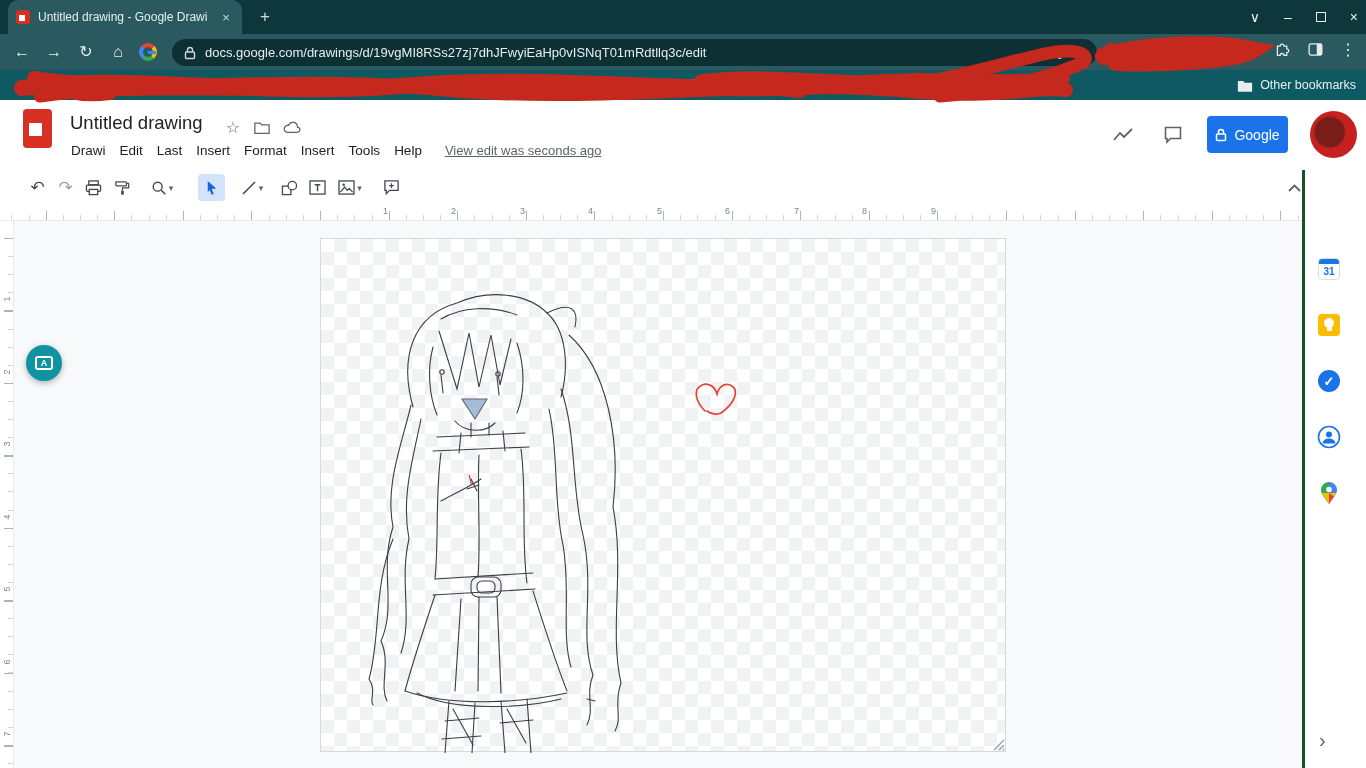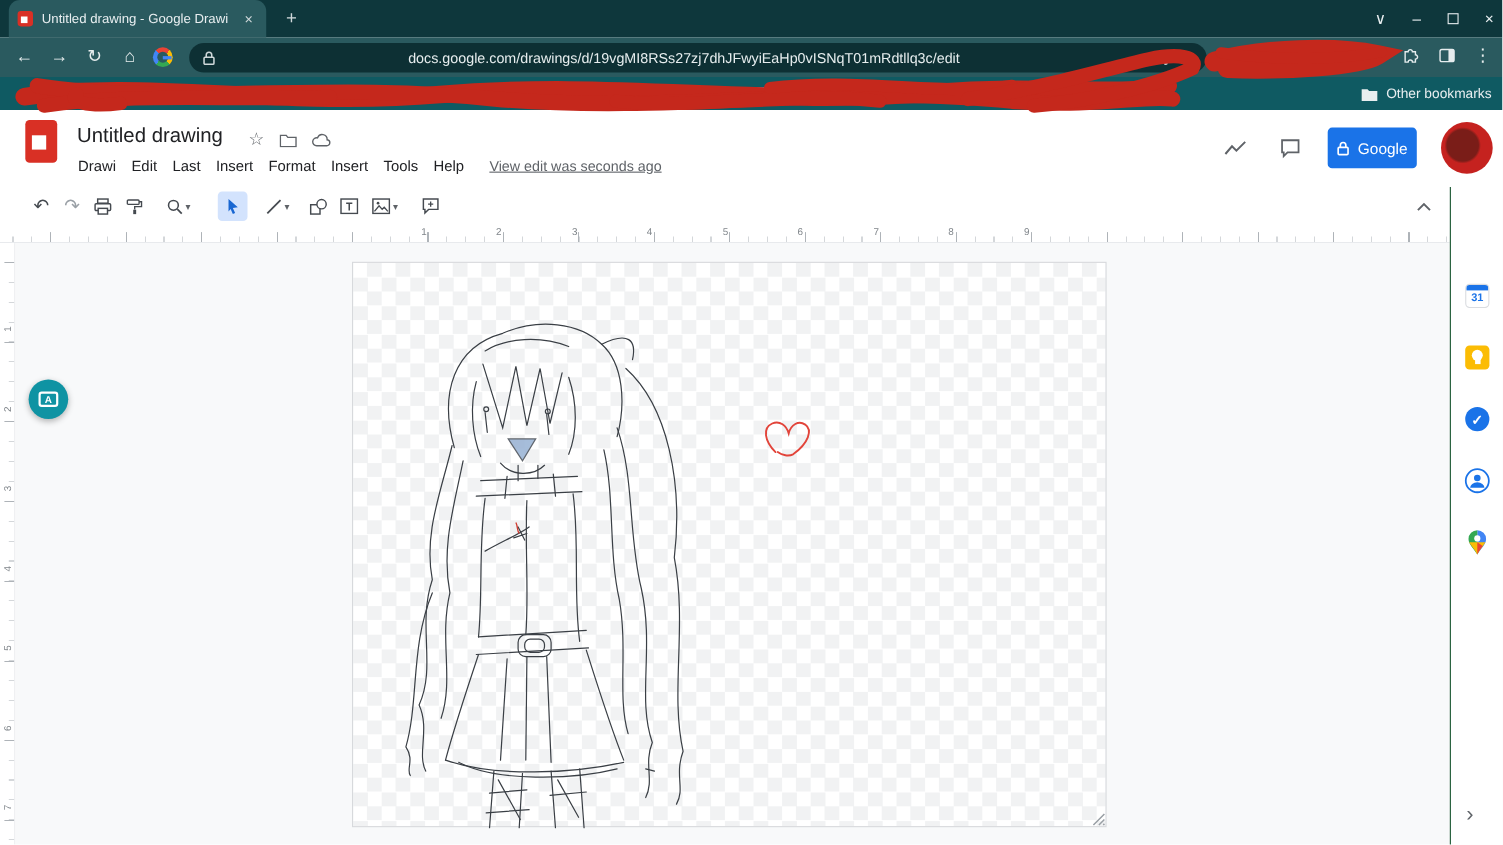--- a/index.html
+++ b/index.html
@@ -21,21 +21,21 @@
   .win-glyph { font-size:14px; }
 
   .addrbar { position:absolute; top:34px; left:0; right:0; height:36px; background:#2a5a5f; }
   .nav-ico { position:absolute; top:6px; width:24px; height:24px; color:#e6edee; font-size:16px;
              text-align:center; line-height:24px; }
   .g-logo { position:absolute; left:139px; top:9px; width:18px; height:18px; border-radius:50%;
             background:conic-gradient(from -45deg, #ea4335 0 90deg, #fbbc04 0 180deg, #34a853 0 270deg, #4285f4 0 360deg); }
   .g-logo::after { content:""; position:absolute; left:4px; top:4px; width:10px; height:10px; background:#2a5a5f; border-radius:50%; }
   .g-logo::before { content:""; position:absolute; right:1px; top:8px; width:8px; height:3px; background:#4285f4; z-index:2; }
   .urlpill { position:absolute; left:172px; top:5px; width:925px; height:27px; background:#0d3034;
-             border-radius:14px; display:flex; align-items:center; padding:0 12px; gap:9px;text-align:center; }
+             border-radius:14px; display:flex; align-items:center; padding:0 12px; gap:9px; }
   .url-text { color:#e6edee; font-size:13px; white-space:nowrap; overflow:hidden; flex:1; }
   .pill-ico { color:#cfd8da; display:flex; align-items:center; }
   .addr-right { position:absolute; right:10px; top:6px; display:flex; gap:16px; color:#e6edee; align-items:center; }
 
   .bookmarksbar { position:absolute; top:70px; left:0; right:0; height:30px; background:#0f5a62; }
   .bm-frag-square { position:absolute; left:686px; top:9px; width:11px; height:11px; background:#5b9bd5; border-radius:2px; }
   .bm-frag-text { position:absolute; left:1038px; top:8px; color:#e8eef0; font-size:11px; }
   .other-bookmarks { position:absolute; right:10px; top:5px; display:flex; align-items:center; gap:7px;
                      color:#e8eef0; font-size:12.5px; height:20px;padding-left:43px; }
 
@@ -92,21 +92,21 @@
   .vruler span { position:absolute; left:0; width:14px; text-align:center; font-size:9px; color:#80868b;
                  transform:rotate(-90deg); }
 
   .workspace { position:absolute; top:121px; left:14px; right:48px; bottom:0; background:#f8f9fa; overflow:hidden; }
   .page { position:absolute; left:306px; top:17px; width:686px; height:514px;
           background:repeating-conic-gradient(#f1f2f3 0% 25%, #ffffff 0% 50%) 0 0/26px 26px;
           border:1px solid #d7d9dc; }
   .sketch { position:absolute; inset:0; }
   .resize-handle { position:absolute; right:0; bottom:0; width:13px; height:13px; }
 
-  .rail { position:absolute; top:70px; right:0; bottom:0; width:48px; background:#fff; border-left:1px solid #14532d; }
+  .rail { position:absolute; top:70px; right:16px; bottom:0; width:48px; background:#fff; border-left:3px solid #14532d; }
   .rail-ico { position:absolute; left:11px; width:26px; height:26px; display:flex; align-items:center; justify-content:center; }
   .cal { width:22px; height:22px; background:#fff; border:1px solid #dadce0; border-radius:4px;
          position:relative; display:flex; align-items:flex-end; justify-content:center; overflow:hidden; }
   .cal::before { content:""; position:absolute; top:0; left:0; right:0; height:5px; background:#1a73e8; }
   .cal span { font-size:10px; font-weight:bold; color:#1a73e8; line-height:15px; }
   .keep { width:22px; height:22px; background:#fbbc04; border-radius:4px; position:relative; }
   .keep::before { content:""; position:absolute; left:6px; top:4px; width:10px; height:10px; background:#fff; border-radius:50%; }
   .keep::after { content:""; position:absolute; left:8.5px; top:13px; width:5px; height:4px; background:#fff; }
   .tasks { width:22px; height:22px; background:#1a73e8; border-radius:50%; color:#fff; font-size:13px;
            font-weight:bold; display:flex; align-items:center; justify-content:center; }

